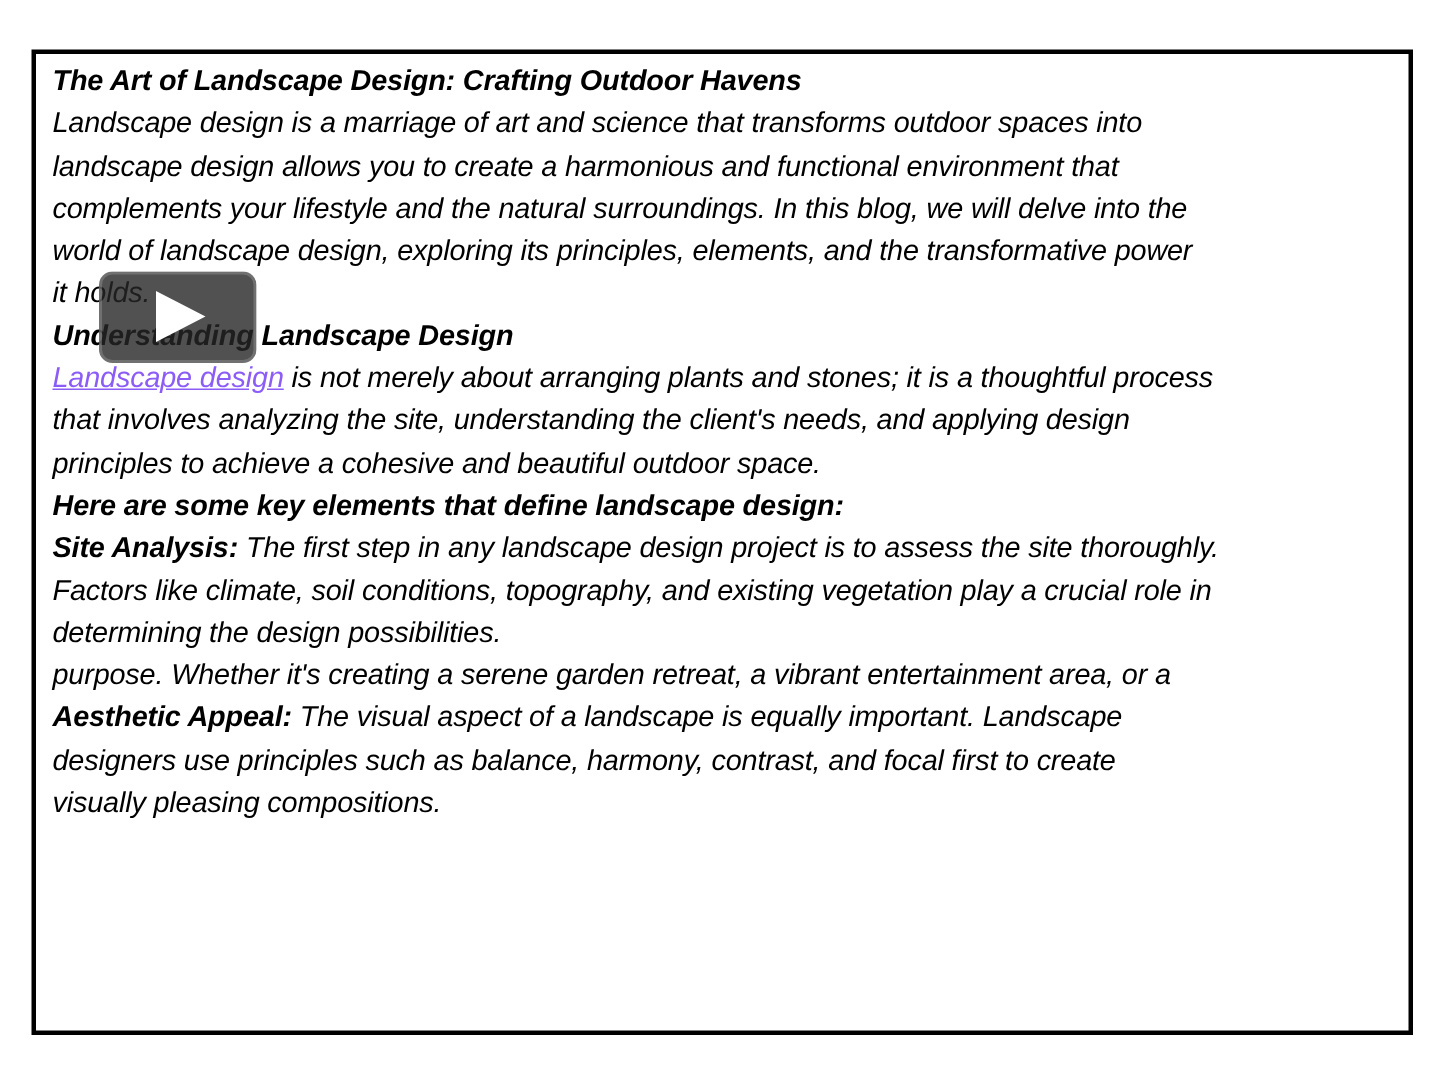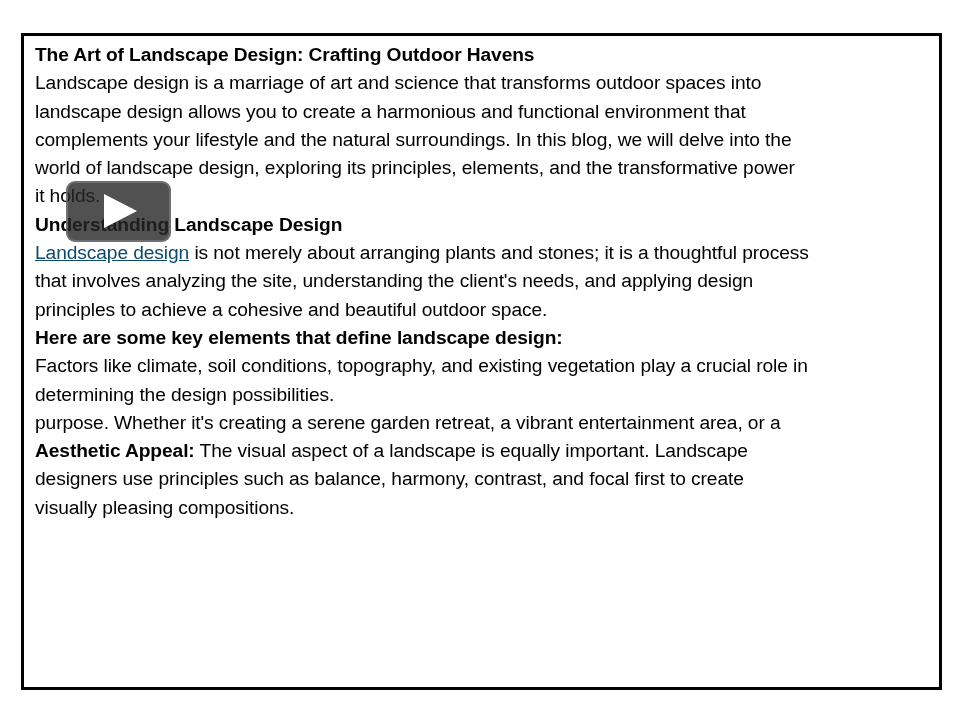--- a/index.html
+++ b/index.html
@@ -39,32 +39,33 @@
     top: 5px;
     width: 898px;
     color: #000000;
     font-size: 19.2px;
     line-height: 28.3px;
     letter-spacing: -0.1px;
   }
 
   .line {
     white-space: nowrap;
+    font-style: italic;
   }
 
   .b {
     font-weight: bold;
   }
 
   .heading {
     font-weight: bold;
   }
 
   a.doclink {
-    color: #0c4a6e;
+    color: #8b5cf6;
     text-decoration: underline;
   }
 
   
   #play-overlay {
     position: absolute;
     left: 66px;
     top: 181px;
     width: 105px;
     height: 61px;
@@ -112,20 +113,21 @@
 
       <div class="line heading">Understanding Landscape Design</div>
 
       <div class="line"><a class="doclink" href="#">Landscape design</a><span> is not merely about arranging plants and stones; it is a thoughtful process</span></div>
 
       <div class="line">that involves analyzing the site, understanding the client's needs, and applying design</div>
       <div class="line">principles to achieve a cohesive and beautiful outdoor space.</div>
 
       <div class="line heading">Here are some key elements that define landscape design:</div>
 
+      <div class="line"><span class="b">Site Analysis:</span><span> The first step in any landscape design project is to assess the site thoroughly.</span></div>
       <div class="line">Factors like climate, soil conditions, topography, and existing vegetation play a crucial role in</div>
       <div class="line">determining the design possibilities.</div>
 
       <div class="line">purpose. Whether it's creating a serene garden retreat, a vibrant entertainment area, or a</div>
 
       <div class="line"><span class="b">Aesthetic Appeal:</span><span> The visual aspect of a landscape is equally important. Landscape</span></div>
       <div class="line">designers use principles such as balance, harmony, contrast, and focal first to create</div>
       <div class="line">visually pleasing compositions.</div>
 
     </div>

